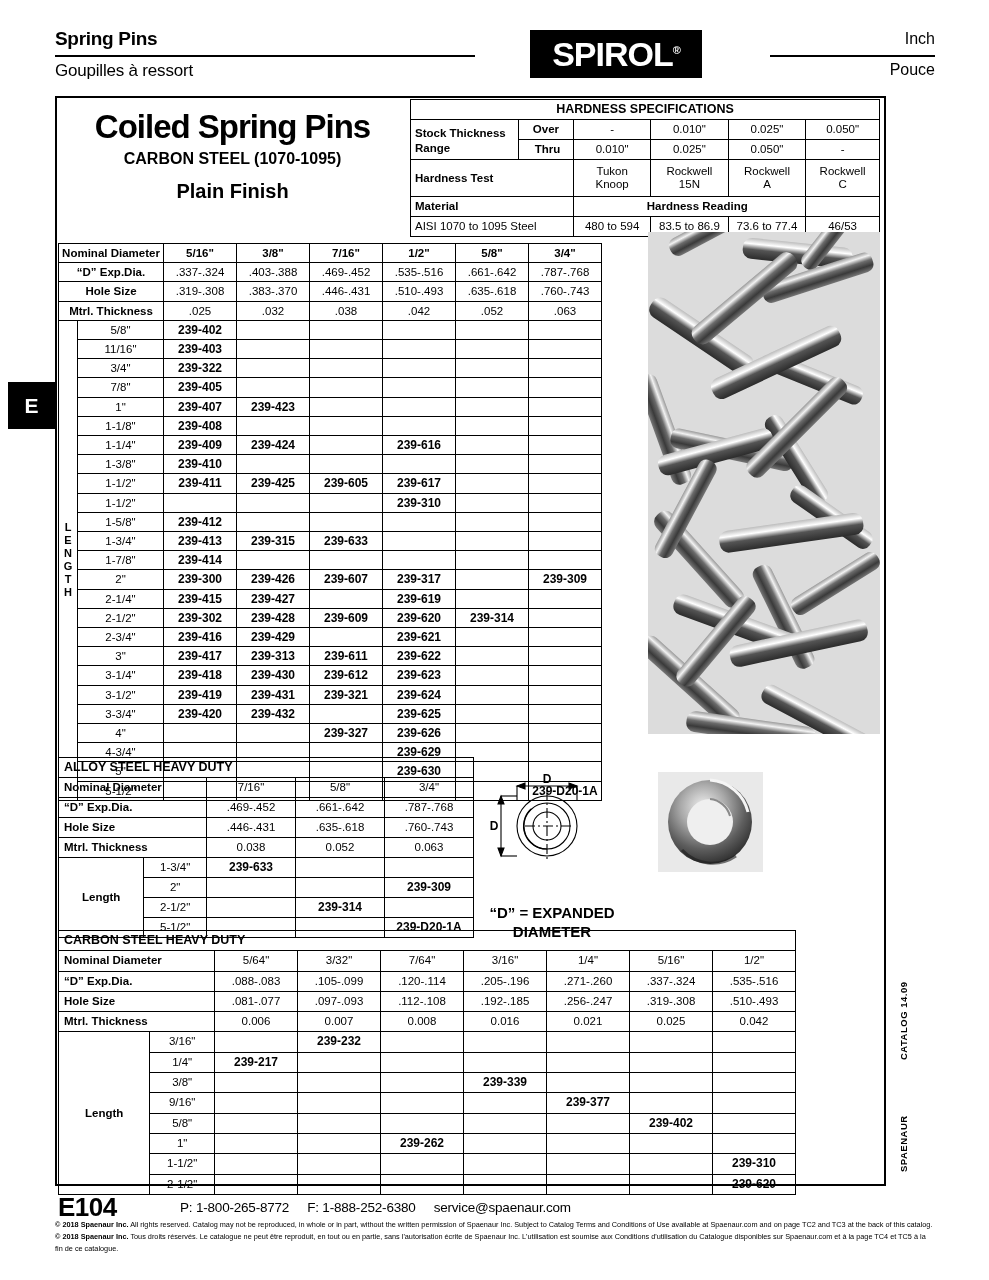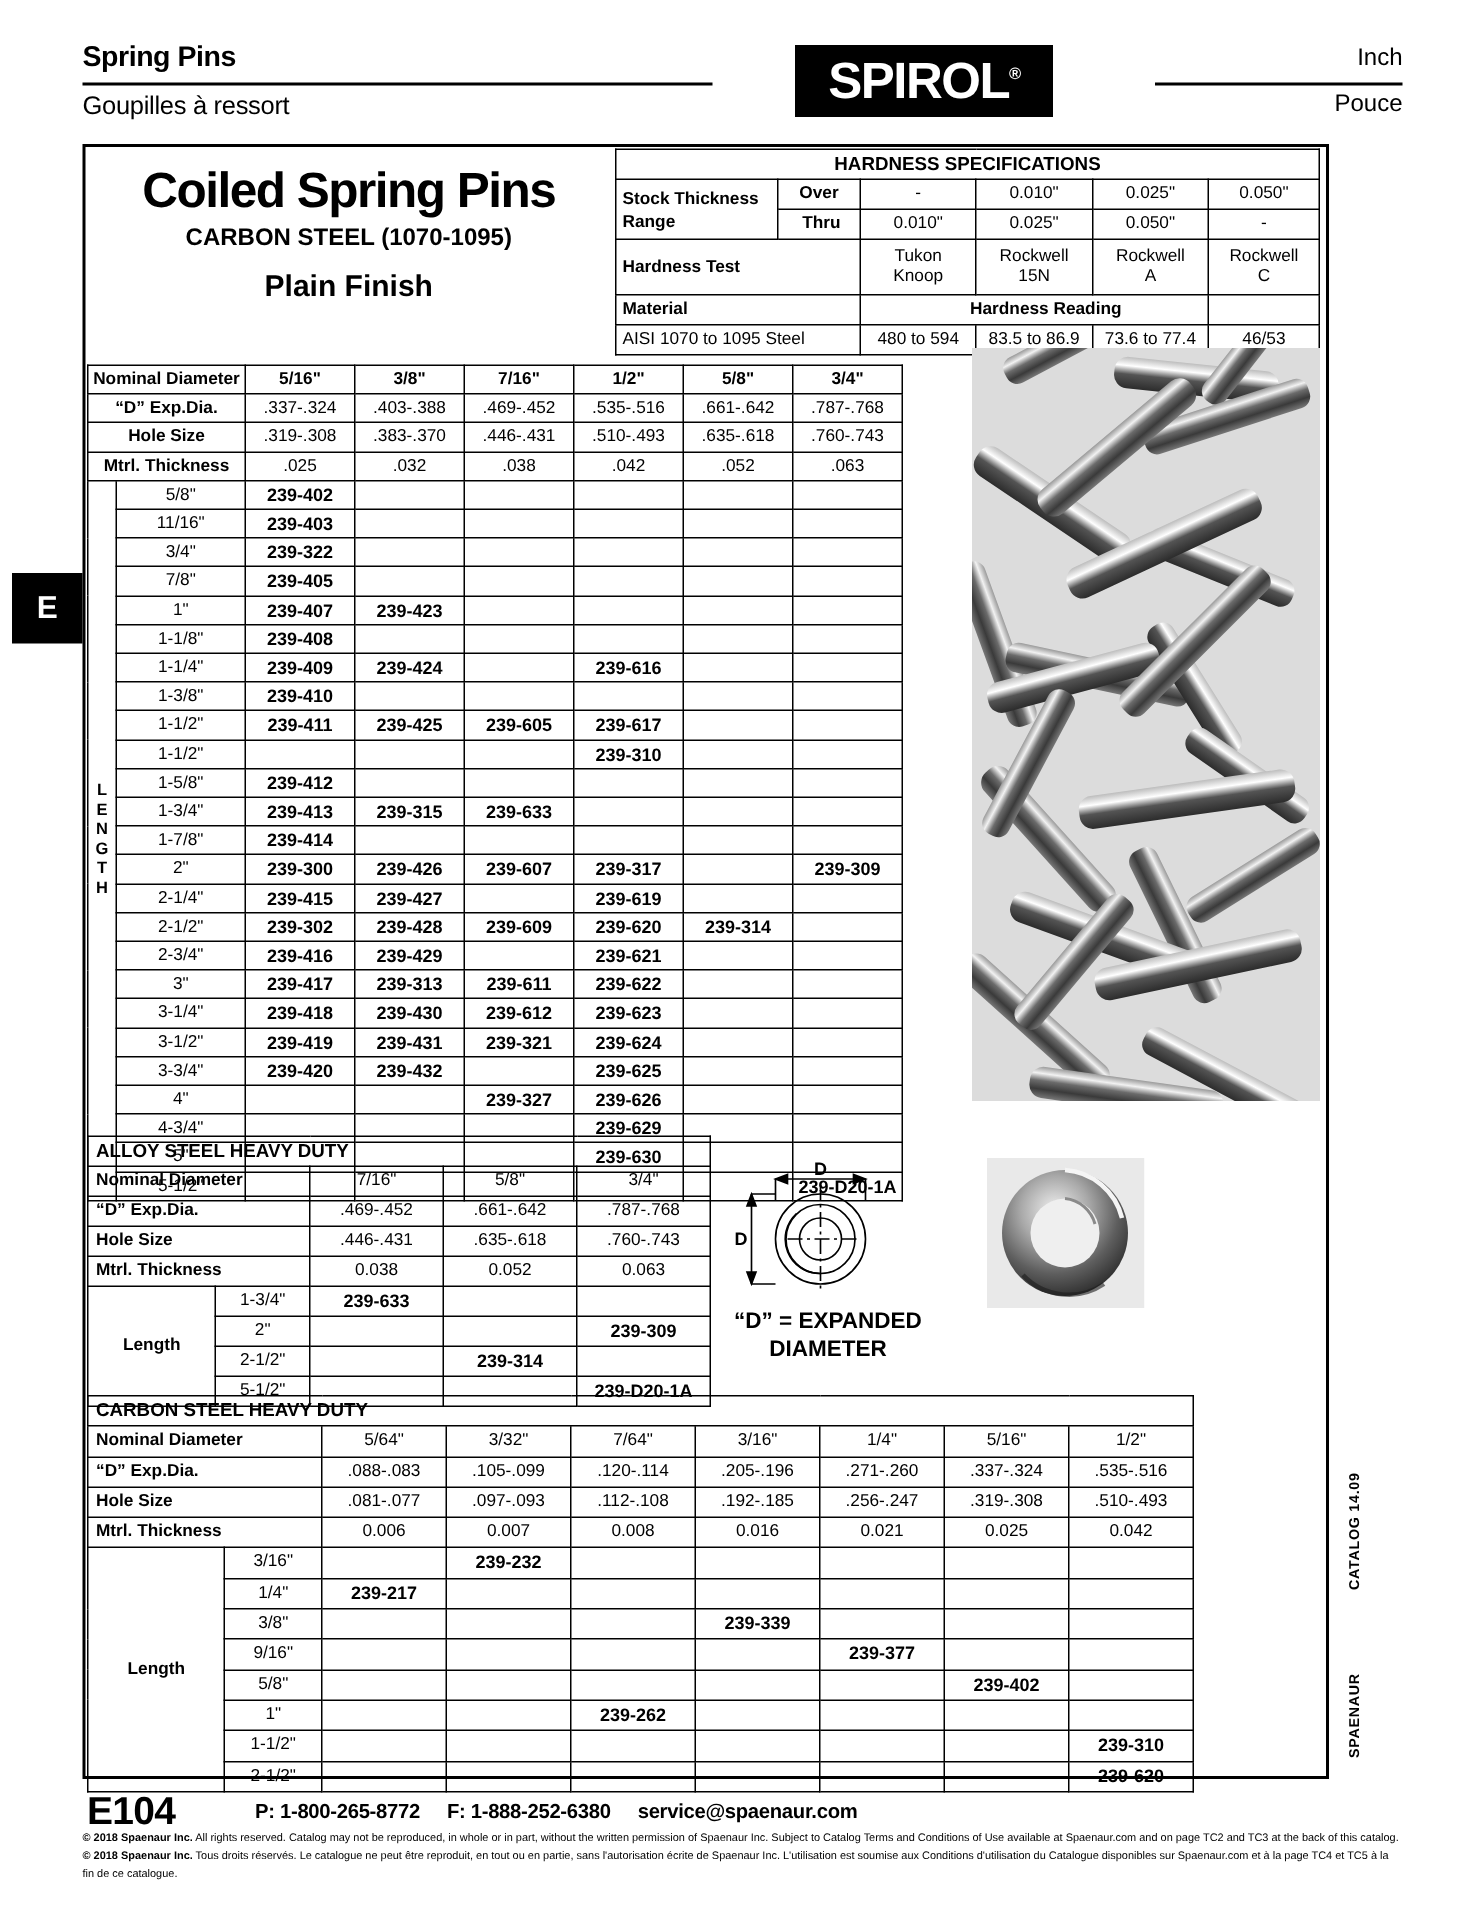--- a/index.html
+++ b/index.html
@@ -75,33 +75,33 @@
   
   .carb{position:absolute;left:58px;top:930px;}
   .carb td{border:1px solid #000;font-size:11.5px;text-align:center;padding:0;
            height:19.3px;line-height:19.3px;white-space:nowrap;}
   .carb .sec{font-weight:bold;text-align:left;padding-left:5px;font-size:12.5px;}
   .carb .rl{font-weight:bold;text-align:left;padding-left:5px;}
   .carb .pn{font-weight:bold;font-size:12px;}
 
   
   .diag{position:absolute;left:485px;top:768px;width:120px;height:105px;}
-  .dcap{position:absolute;left:462px;top:872px;width:180px;text-align:center;
+  .dcap{position:absolute;left:462px;top:904px;width:180px;text-align:center;
         font-size:15px;font-weight:bold;line-height:1.25;}
   .pphoto{position:absolute;left:658px;top:772px;width:105px;height:100px;}
   .pcap{position:absolute;left:615px;top:872px;width:260px;text-align:center;
         font-size:15px;font-weight:bold;line-height:1.25;}
 
   
   .rot{position:absolute;transform-origin:left top;transform:rotate(-90deg);
        font-size:9.5px;letter-spacing:0.5px;white-space:nowrap;font-weight:bold;}
 
   
   .ft-code{position:absolute;left:58px;top:1192px;font-size:26px;font-weight:bold;letter-spacing:-0.5px;}
-  .ft-contact{position:absolute;left:170px;top:1200px;font-size:13.5px;font-weight:bold;letter-spacing:-0.2px;}
+  .ft-contact{position:absolute;left:180px;top:1200px;font-size:13.5px;font-weight:normal;letter-spacing:-0.2px;}
   .ft-contact .sp{display:inline-block;width:18px;}
   .ft-legal{position:absolute;left:55px;top:1219px;width:878px;font-size:7.3px;
             line-height:1.62;text-align:left;}
   .ft-legal b{font-weight:bold;}
 </style>
 </head>
 <body>
 
 <div class="page">
 

